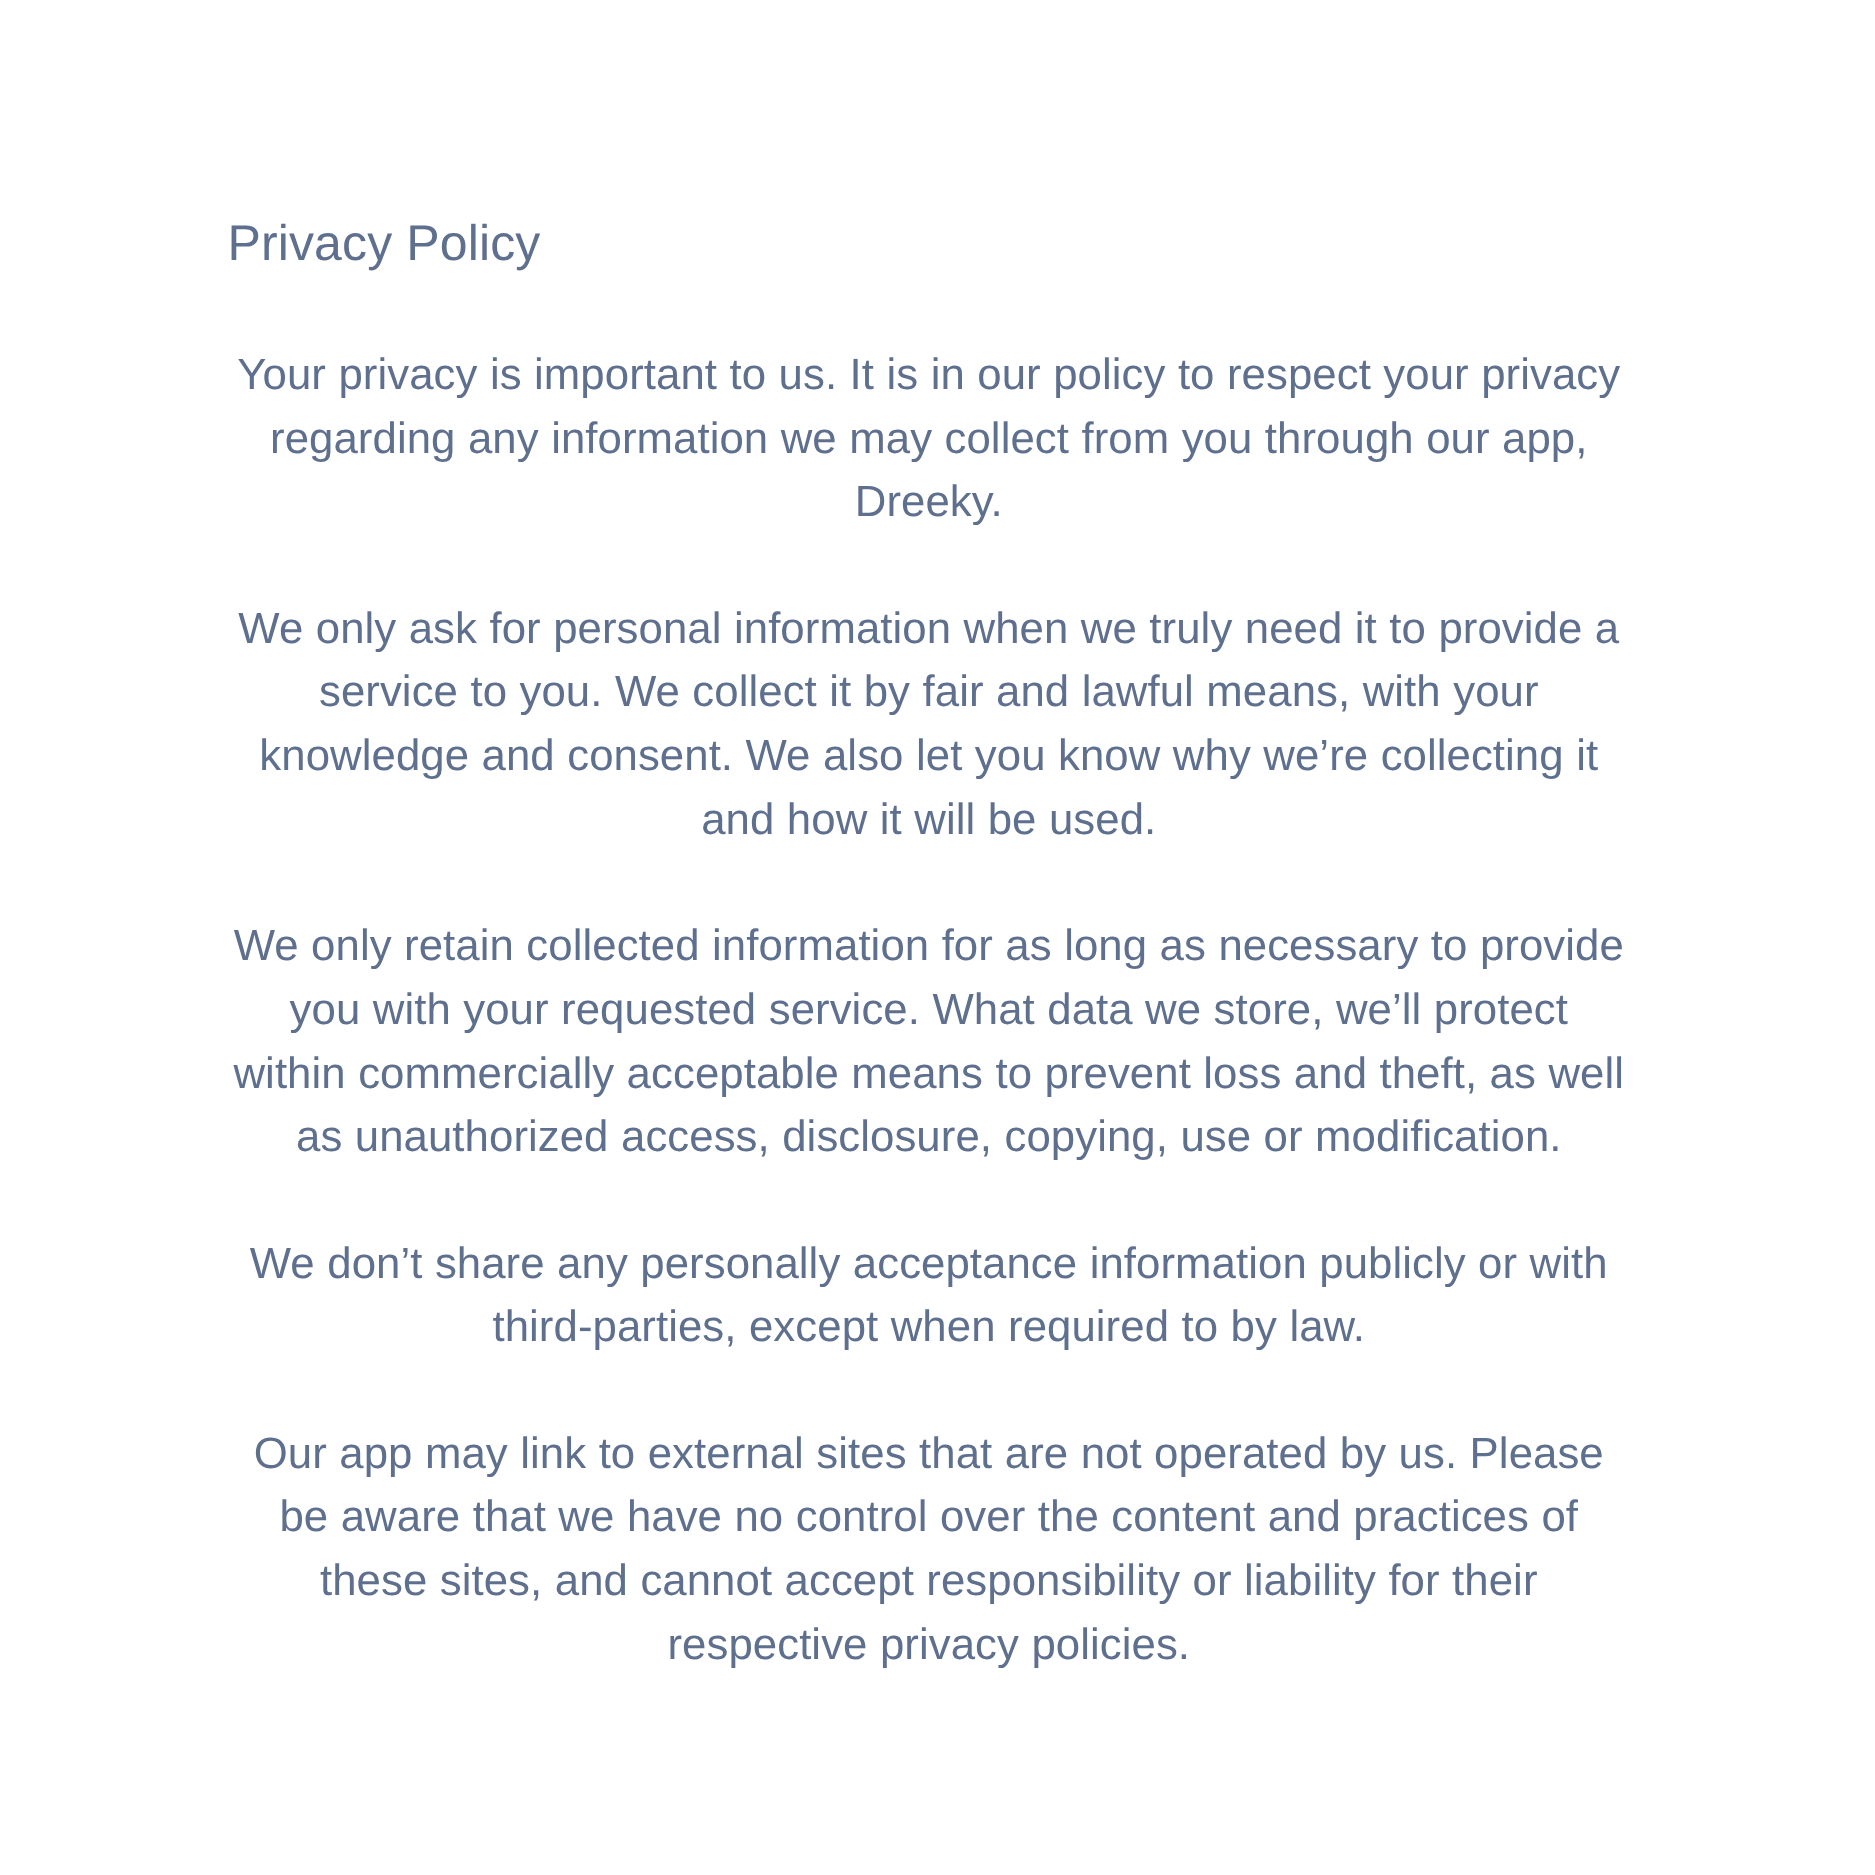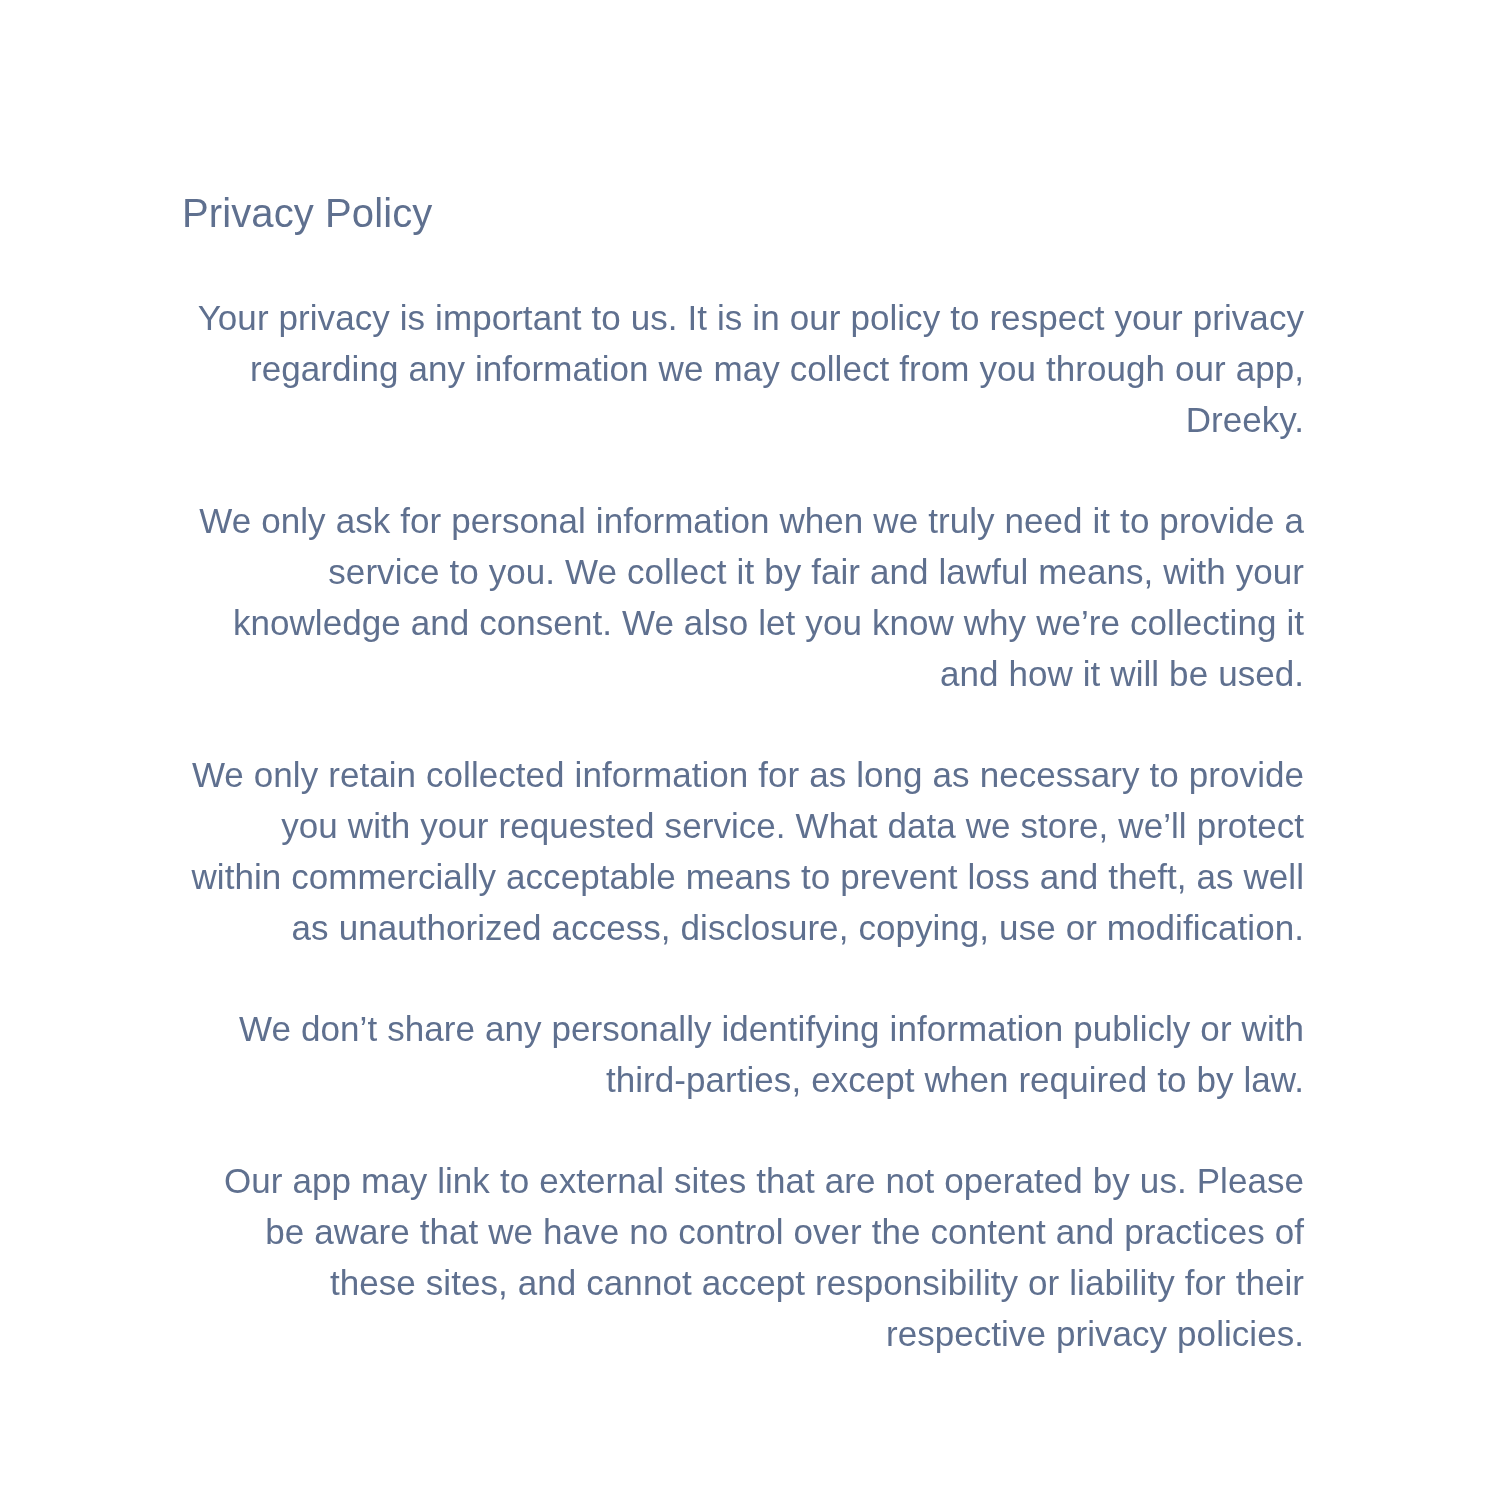--- a/index.html
+++ b/index.html
@@ -21,41 +21,41 @@
     background: #ffffff;
     box-sizing: border-box;
     padding: 0;
     position: relative;
     overflow: hidden;
   }
 
   .doc-body {
     position: absolute;
     left: 182px;
-    top: 188px;
+    top: 170px;
     width: 1122px;
   }
 
   .doc-title {
     font-size: 40px;
     font-weight: 400;
     line-height: 51px;
     color: #5f708f;
     margin: 0 0 0 0;
     letter-spacing: 0.1px;
   }
 
   .paragraph {
     font-size: 35px;
     font-weight: 400;
     line-height: 51px;
     color: #5f708f;
     margin: 0;
     letter-spacing: 0.05px;
-    text-align: right;
+    text-align: center;
     word-spacing: 0.2px;
   }
 
   .paragraph.first-para {
     margin-top: 53px;
   }
 
   .paragraph + .paragraph {
     margin-top: 50px;
   }
@@ -67,19 +67,19 @@
   <div class="doc-body">
 
     <h1 class="doc-title">Privacy Policy</h1>
 
     <p class="paragraph first-para">Your privacy is important to us. It is in our policy to respect your privacy regarding any information we may collect from you through our app, Dreeky.</p>
 
     <p class="paragraph">We only ask for personal information when we truly need it to provide a service to you. We collect it by fair and lawful means, with your knowledge and consent. We also let you know why we’re collecting it and how it will be used.</p>
 
     <p class="paragraph">We only retain collected information for as long as necessary to provide you with your requested service. What data we store, we’ll protect within commercially acceptable means to prevent loss and theft, as well as unauthorized access, disclosure, copying, use or modification.</p>
 
-    <p class="paragraph">We don’t share any personally identifying information publicly or with third-parties, except when required to by law.</p>
+    <p class="paragraph">We don’t share any personally acceptance information publicly or with third-parties, except when required to by law.</p>
 
     <p class="paragraph">Our app may link to external sites that are not operated by us. Please be aware that we have no control over the content and practices of these sites, and cannot accept responsibility or liability for their respective privacy policies.</p>
 
 
   </div>
 </div>
 
 </body></html>

